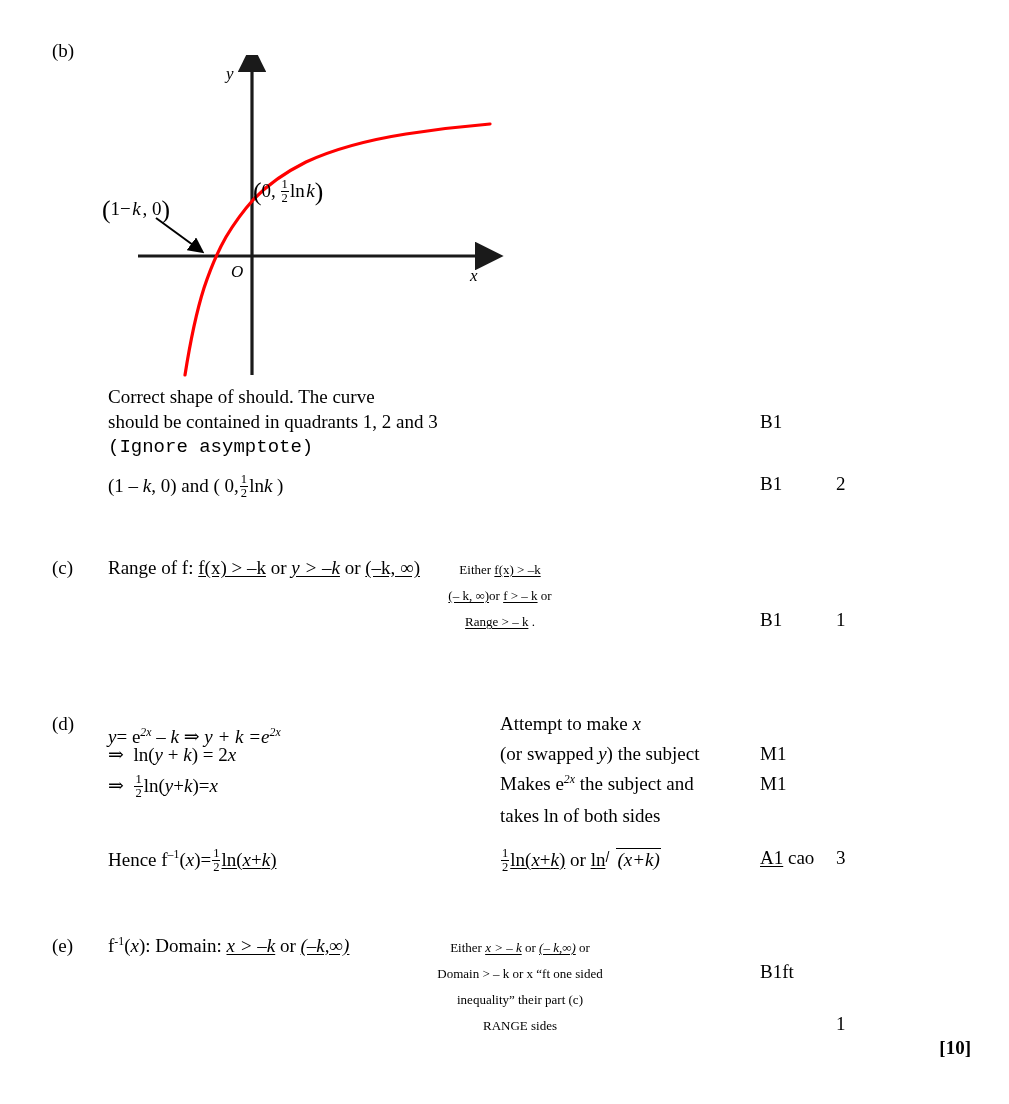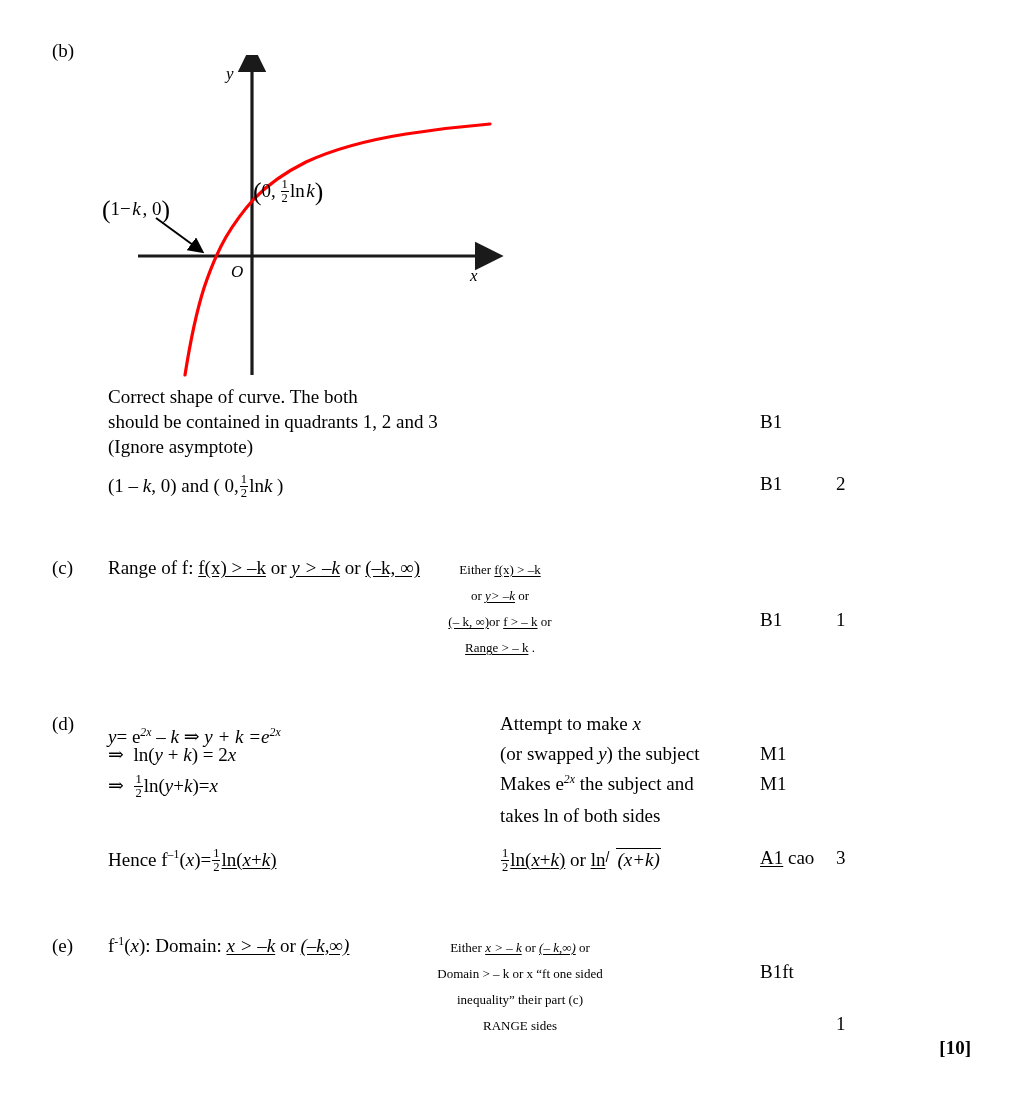--- a/index.html
+++ b/index.html
@@ -150,46 +150,43 @@
 
     <div class="coord-annot" style="left:2px; top:140px;">
       <span class="paren-big">(</span><span>1</span><span>−</span><span class="ital"> k</span><span> , 0</span><span class="paren-big">)</span>
     </div>
 
     <div class="coord-annot" style="left:153px; top:122px;">
       <span class="paren-big">(</span><span>0, </span><span class="frac"><span class="num">1</span><span class="den">2</span></span><span>ln </span><span class="ital">k</span><span class="paren-big">)</span>
     </div>
   </div>
 
-  <div class="abs txt col-left" style="top:386px;">Correct shape of curve. The both</div>
+  <div class="abs txt col-left" style="top:386px;">Correct shape of should. The curve</div>
   <div class="abs txt col-left" style="top:411px;">should be contained in quadrants 1, 2 and 3</div>
-  <div class="abs txt col-left" style="top:436px;">(Ignore asymptote)</div>
+  <div class="abs txt col-left" style="top:436px;font-family:Liberation Mono, monospace;">(Ignore asymptote)</div>
 
   <div class="abs txt col-left" style="top:473px;">
     <span>(1 – </span><span class="ital">k</span><span>, 0) and ( 0,</span><span class="frac"><span class="num">1</span><span class="den">2</span></span><span>ln</span><span class="ital">k</span><span> )</span>
   </div>
 
   <div class="abs mark-col" style="top:411px;">B1</div>
   <div class="abs mark-col" style="top:473px;">B1</div>
   <div class="abs total-col" style="top:473px;">2</div>
 
   <div class="abs part-label" style="top:557px;">(c)</div>
 
   <div class="abs txt col-left" style="top:557px;">
     <span>Range of f: </span><span class="ul">f(x) &gt; –k</span><span> or </span><span class="ul ital">y &gt; –k</span><span> or </span><span class="ul">(–k, ∞)</span>
   </div>
 
   <div class="abs rightcol" style="left:300px; top:557px; width:400px;">
     <div class="rightcol-line">
       <span>Either </span><span class="ul">f(x) &gt; –k</span>
     </div>
     <div class="rightcol-line">
-      <span>or </span><span class="ul ital">y&gt; –k</span><span> or</span>
-    </div>
-    <div class="rightcol-line">
       <span class="ul">(– k, ∞)</span><span>or </span><span class="ul">f &gt; – k</span><span> or</span>
     </div>
     <div class="rightcol-line">
       <span class="ul">Range &gt; – k</span><span> .</span>
     </div>
   </div>
 
   <div class="abs mark-col" style="top:609px;">B1</div>
   <div class="abs total-col" style="top:609px;">1</div>
 

